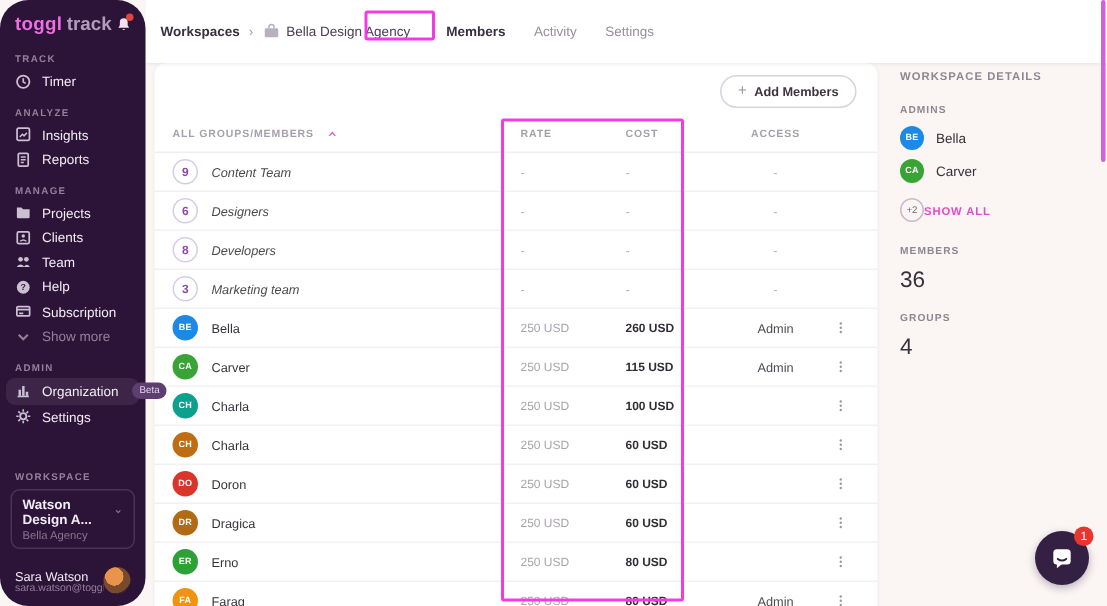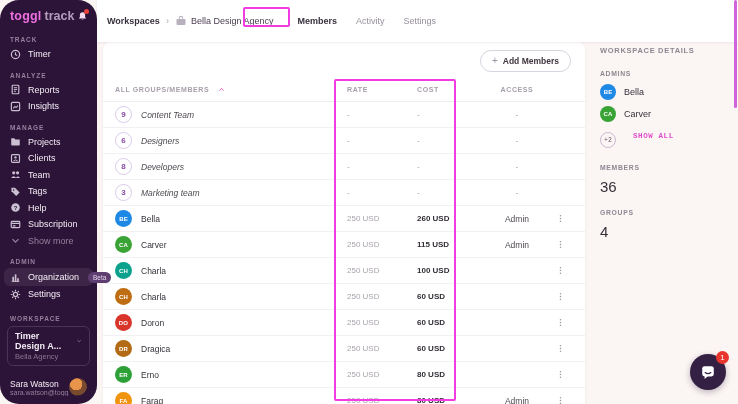--- a/index.html
+++ b/index.html
@@ -80,21 +80,21 @@
   .access-txt { font-size:8.5px; color:#4f4a52; }
   .kebab-btn { background:none; border:none; cursor:pointer; color:#9c96a0; display:flex; padding:2px; }
 
   
   .details { position:absolute; left:600px; top:46px; width:132px; z-index:2; }
   .d-title { font-size:7.5px; letter-spacing:.7px; color:#8d8792; font-weight:bold; margin-bottom:15px; }
   .d-label { font-size:6.8px; letter-spacing:.7px; color:#8d8792; font-weight:bold; margin-bottom:7px; }
   .d-admin { display:flex; align-items:center; gap:8px; margin-bottom:6px; }
   .d-admin .avatar { width:16px; height:16px; flex:0 0 16px; }
   .d-admin-name { font-size:9px; color:#36313a; }
-  .d-more { display:flex; align-items:flex-start; gap:17px; margin:10px 0 0; cursor:pointer;font-family:Liberation Mono, monospace; }
+  .d-more { display:flex; align-items:center; gap:0; margin:10px 0 0; cursor:pointer; }
   .more-circle { width:16px; height:16px; border:1px solid #c6bccd; border-radius:50%;
                  display:flex; align-items:center; justify-content:center; font-size:6.5px; color:#6d6275; }
   .show-all { font-size:7.5px; font-weight:bold; letter-spacing:.6px; color:#e24ccb; }
   .d-count { font-size:15px; color:#36313a; margin:2px 0 14px; }
   .d-sec { margin-top:16px; }
 
   
   .anno { position:absolute; border:2px solid #f23ce2; border-radius:2px; z-index:8; pointer-events:none; }
   .anno-tab { left:243px; top:7px; width:47px; height:20px; }
   .anno-cols { left:334px; top:79px; width:122px; height:322px; }
@@ -136,35 +136,35 @@
           </svg>
         </span>
       <span>Timer</span>
 
     </div>
   <div class="sb-label">ANALYZE</div>
 
     <div class="sb-item">
       <span class="sb-icon">
           <svg class="ic" width="11" height="11" viewBox="0 0 16 16">
+            <rect x="2" y="2" width="12" height="12" rx="1.5" fill="none" stroke="currentColor" stroke-width="1.7"></rect>
+            <path d="M4.6 10.6l2.6-2.6 1.6 1.6 2.8-3" fill="none" stroke="currentColor" stroke-width="1.5"></path>
+          </svg>
+        </span>
+      <span>Insights</span>
+
+    </div>
+    <div class="sb-item">
+      <span class="sb-icon">
+          <svg class="ic" width="11" height="11" viewBox="0 0 16 16">
             <rect x="3.2" y="1.8" width="9.6" height="12.4" rx="1.2" fill="none" stroke="currentColor" stroke-width="1.7"></rect>
             <path d="M5.6 5.4h4.8M5.6 8h4.8M5.6 10.6h3" stroke="currentColor" stroke-width="1.4"></path>
           </svg>
         </span>
       <span>Reports</span>
-
-    </div>
-    <div class="sb-item">
-      <span class="sb-icon">
-          <svg class="ic" width="11" height="11" viewBox="0 0 16 16">
-            <rect x="2" y="2" width="12" height="12" rx="1.5" fill="none" stroke="currentColor" stroke-width="1.7"></rect>
-            <path d="M4.6 10.6l2.6-2.6 1.6 1.6 2.8-3" fill="none" stroke="currentColor" stroke-width="1.5"></path>
-          </svg>
-        </span>
-      <span>Insights</span>
 
     </div>
   <div class="sb-label">MANAGE</div>
 
     <div class="sb-item">
       <span class="sb-icon">
           <svg class="ic" width="11" height="11" viewBox="0 0 16 16">
             <path d="M1.8 3.4h4.4l1.6 1.8h6.4v7.4a1.2 1.2 0 0 1-1.2 1.2H3a1.2 1.2 0 0 1-1.2-1.2z" fill="currentColor"></path>
           </svg>
         </span>
@@ -190,30 +190,20 @@
             <path d="M1.6 13q3.8-4.6 7.6 0z" fill="currentColor"></path>
             <path d="M8.4 13q3.3-4 6 0z" fill="currentColor"></path>
           </svg>
         </span>
       <span>Team</span>
 
     </div>
     <div class="sb-item">
       <span class="sb-icon">
           <svg class="ic" width="11" height="11" viewBox="0 0 16 16">
-            <path d="M2 2.6h5.2l6.8 6.8-5 5L2.2 7.6z" fill="currentColor"></path>
-            <circle cx="5.4" cy="5.8" r="1.1" fill="#2c1338"></circle>
-          </svg>
-        </span>
-      <span>Tags</span>
-
-    </div>
-    <div class="sb-item">
-      <span class="sb-icon">
-          <svg class="ic" width="11" height="11" viewBox="0 0 16 16">
             <circle cx="8" cy="8" r="6.2" fill="currentColor"></circle>
             <text x="8" y="11" text-anchor="middle" font-size="8.5" font-family="Liberation Sans, sans-serif" fill="#2c1338" font-weight="bold">?</text>
           </svg>
         </span>
       <span>Help</span>
 
     </div>
     <div class="sb-item">
       <span class="sb-icon">
           <svg class="ic" width="11" height="11" viewBox="0 0 16 16">
@@ -255,21 +245,21 @@
           </svg>
         </span>
       <span>Settings</span>
 
     </div>
     </div>
   <div class="sb-bottom">
     <div class="ws-label">WORKSPACE</div>
     <div class="ws-box">
       <div class="ws-name">
-        <span>Timer Design A...</span>
+        <span>Watson Design A...</span>
         <svg class="ic" width="8" height="8" viewBox="0 0 16 16">
             <path d="M4 6l4 4 4-4" fill="none" stroke="#94809c" stroke-width="2"></path>
           </svg>
       </div>
       <div class="ws-org">Bella Agency</div>
     </div>
     <div class="user-row">
       <div class="user-txt">
         <div class="user-name">Sara Watson</div>
         <div class="user-email">sara.watson@toggl...</div>

